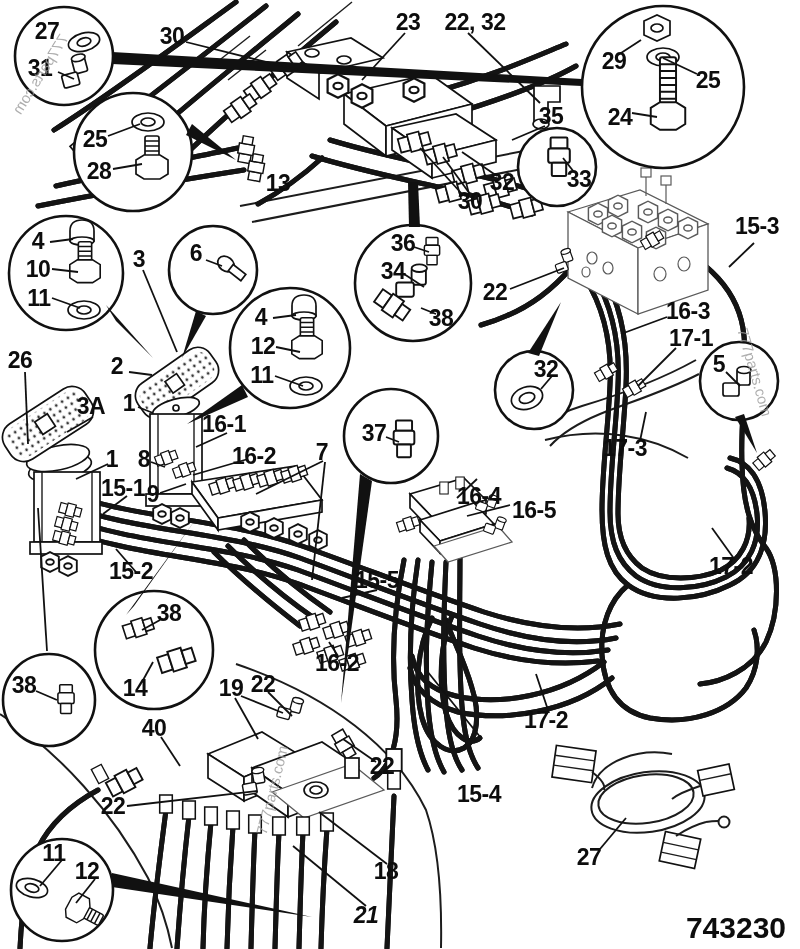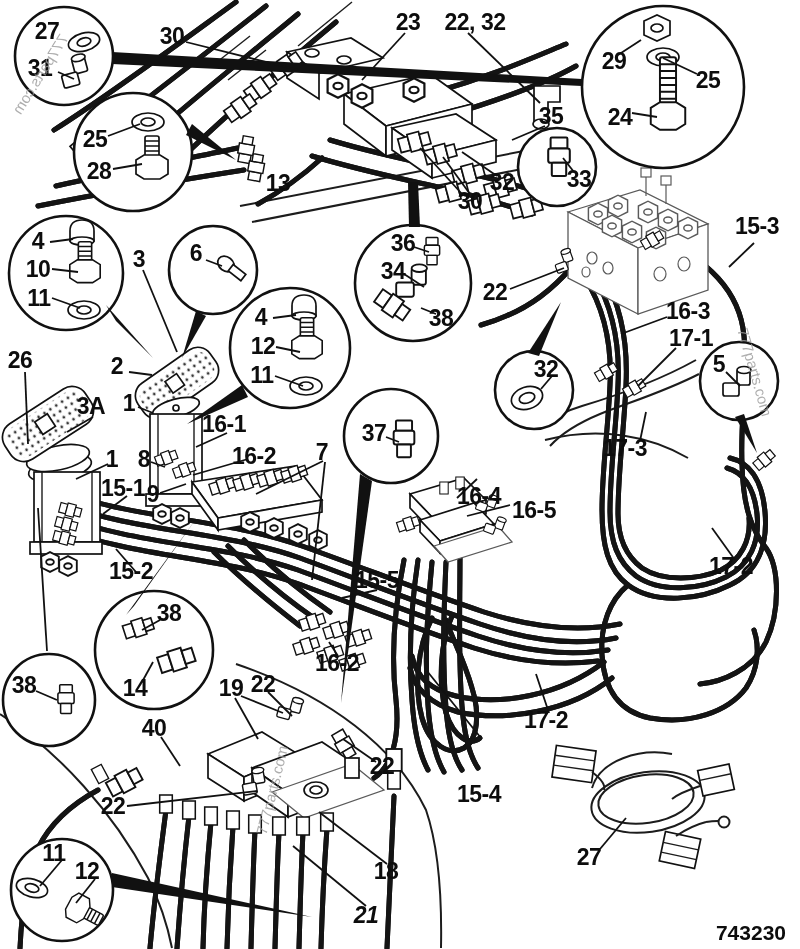--- a/index.html
+++ b/index.html
@@ -2,21 +2,21 @@
 <html><head>
 <meta charset="utf-8">
 <style>
   html,body{margin:0;padding:0;background:#fff;}
   #stage{position:relative;width:800px;height:949px;background:#fff;overflow:hidden;
          font-family:"Liberation Sans",sans-serif;}
   #stage svg{position:absolute;left:0;top:0;}
   .lbl{position:absolute;transform:translate(-50%,-50%);font-weight:bold;font-size:23px;
        color:#0d0d0d;letter-spacing:-0.5px;white-space:nowrap;line-height:1;}
   .wm{position:absolute;color:#9a9a9a;opacity:.8;font-size:15px;white-space:nowrap;}
-  #drawing-number{position:absolute;right:14px;bottom:4px;font-weight:bold;font-size:21px;color:#0d0d0d;}
+  #drawing-number{position:absolute;right:14px;bottom:4px;font-weight:bold;font-size:30px;color:#0d0d0d;}
   
   .hb{fill:none;stroke:#141414;stroke-width:5;stroke-linecap:round;}
   .hw{fill:none;stroke:#fff;stroke-width:2.3;stroke-linecap:round;}
   .tube{fill:none;stroke:#1c1c1c;stroke-width:2;}
   .thin{fill:none;stroke:#1c1c1c;stroke-width:1.4;}
   .ptr path{stroke:#111;stroke-width:1.8;fill:none;}
   .wedge{fill:#111;stroke:none;}
   .part{fill:#fff;stroke:#111;stroke-width:1.7;}
   .callout{fill:#fff;stroke:#111;stroke-width:2.6;}
   .gray{fill:#fff;stroke:#5a5a5a;stroke-width:1.3;}

